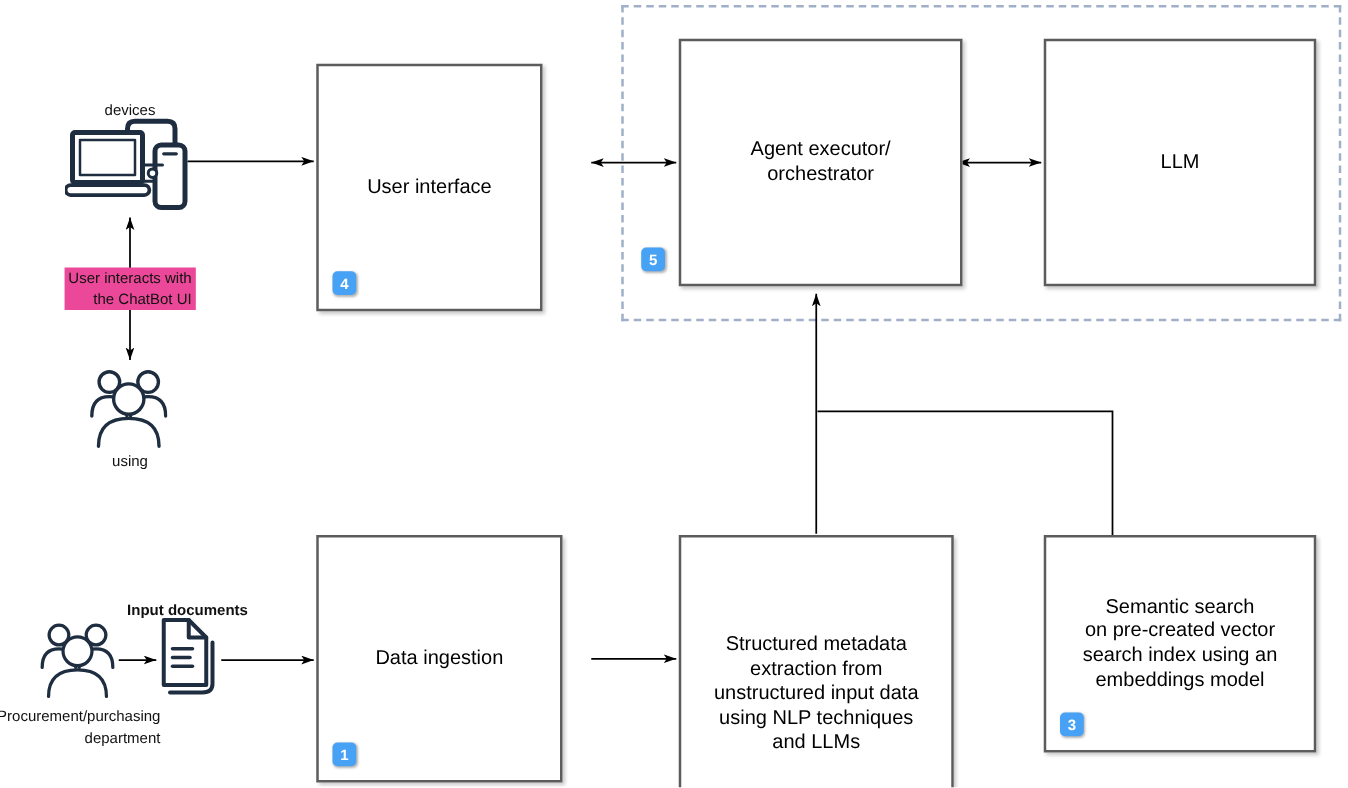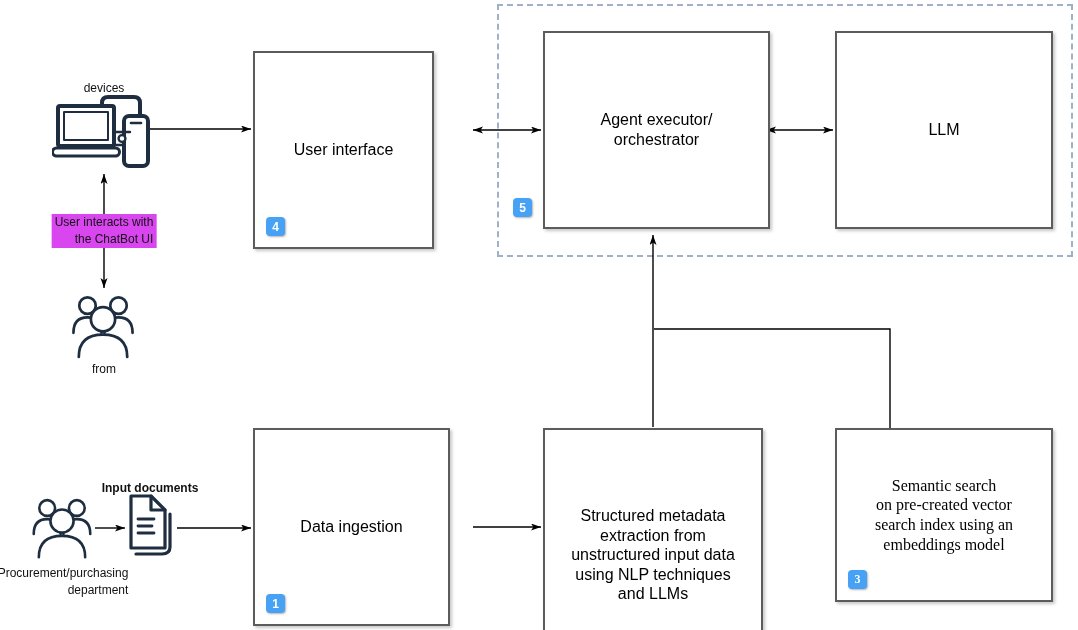--- a/index.html
+++ b/index.html
@@ -26,21 +26,21 @@
     display:flex;align-items:center;justify-content:center;
     box-shadow:1px 1px 2px rgba(0,0,0,0.3);z-index:4;
   }
   .node .badge{left:11px;bottom:11px;}
   .badge-floating{left:513px;top:198px;}
   .icon{position:absolute;z-index:3;}
   .edge-label{
     position:absolute;transform:translateX(-50%);font-size:12px;line-height:1.4;
     text-align:right;white-space:pre-line;z-index:4;color:#111111;
   }
-  .on-line{background:#d946ef;padding:0 3px;}
+  .on-line{background:#ec4899;padding:0 3px;}
 </style>
 </head>
 <body>
 
 <div class="canvas">
 
   <div class="group"></div>
 
   <svg class="wires" width="1078" height="630" viewBox="0 0 1078 630">
     <defs>
@@ -86,21 +86,21 @@
 
   <div class="node" style="left:543px;top:428px;width:220px;height:254px;">
     <span class="node-label">Structured metadata
 extraction from
 unstructured input data
 using NLP techniques
 and LLMs</span>
     <span class="badge">2</span>
   </div>
 
-  <div class="node" style="left:835px;top:428px;width:218px;height:174px;font-family:Liberation Serif, serif;">
+  <div class="node" style="left:835px;top:428px;width:218px;height:174px;">
     <span class="node-label">Semantic search
 on pre-created vector
 search index using an
 embeddings model</span>
     <span class="badge">3</span>
   </div>
 
   <div class="icon" style="left:52px;top:92px;">
     <svg width="100" height="78" viewBox="0 0 100 78" fill="none" stroke="#1e2e40" stroke-linejoin="round" stroke-linecap="round">
       <path d="M50 16 V11 Q50 5 56 5 H82 Q88 5 88 11 V24" stroke-width="4"></path>
@@ -142,20 +142,20 @@
       <path d="M43 20 V53 Q43 60 35 60 H9" stroke-width="3.2"></path>
       <path d="M4 2 H24 L38 16 V54 H4 Z" stroke-width="3.2" fill="#fff"></path>
       <path d="M24 2 V16 H38" stroke-width="3.2"></path>
       <line x1="11" y1="25" x2="27" y2="25" stroke-width="2.8"></line>
       <line x1="11" y1="32" x2="25" y2="32" stroke-width="2.8"></line>
       <line x1="11" y1="39" x2="27" y2="39" stroke-width="2.8"></line>
     </svg>
   </div>
 
   <div class="edge-label" style="left:104px;top:80px;">devices</div>
-  <div class="edge-label" style="left:104px;top:361px;">from</div>
+  <div class="edge-label" style="left:104px;top:361px;">using</div>
   <div class="edge-label on-line" style="left:104px;top:214px;">User interacts with
 the ChatBot UI</div>
   <div class="edge-label" style="left:150px;top:480px;font-weight:bold;">Input documents</div>
   <div class="edge-label" style="left:63px;top:565px;">Procurement/purchasing
 department</div>
 
 </div>
 
 </body></html>

